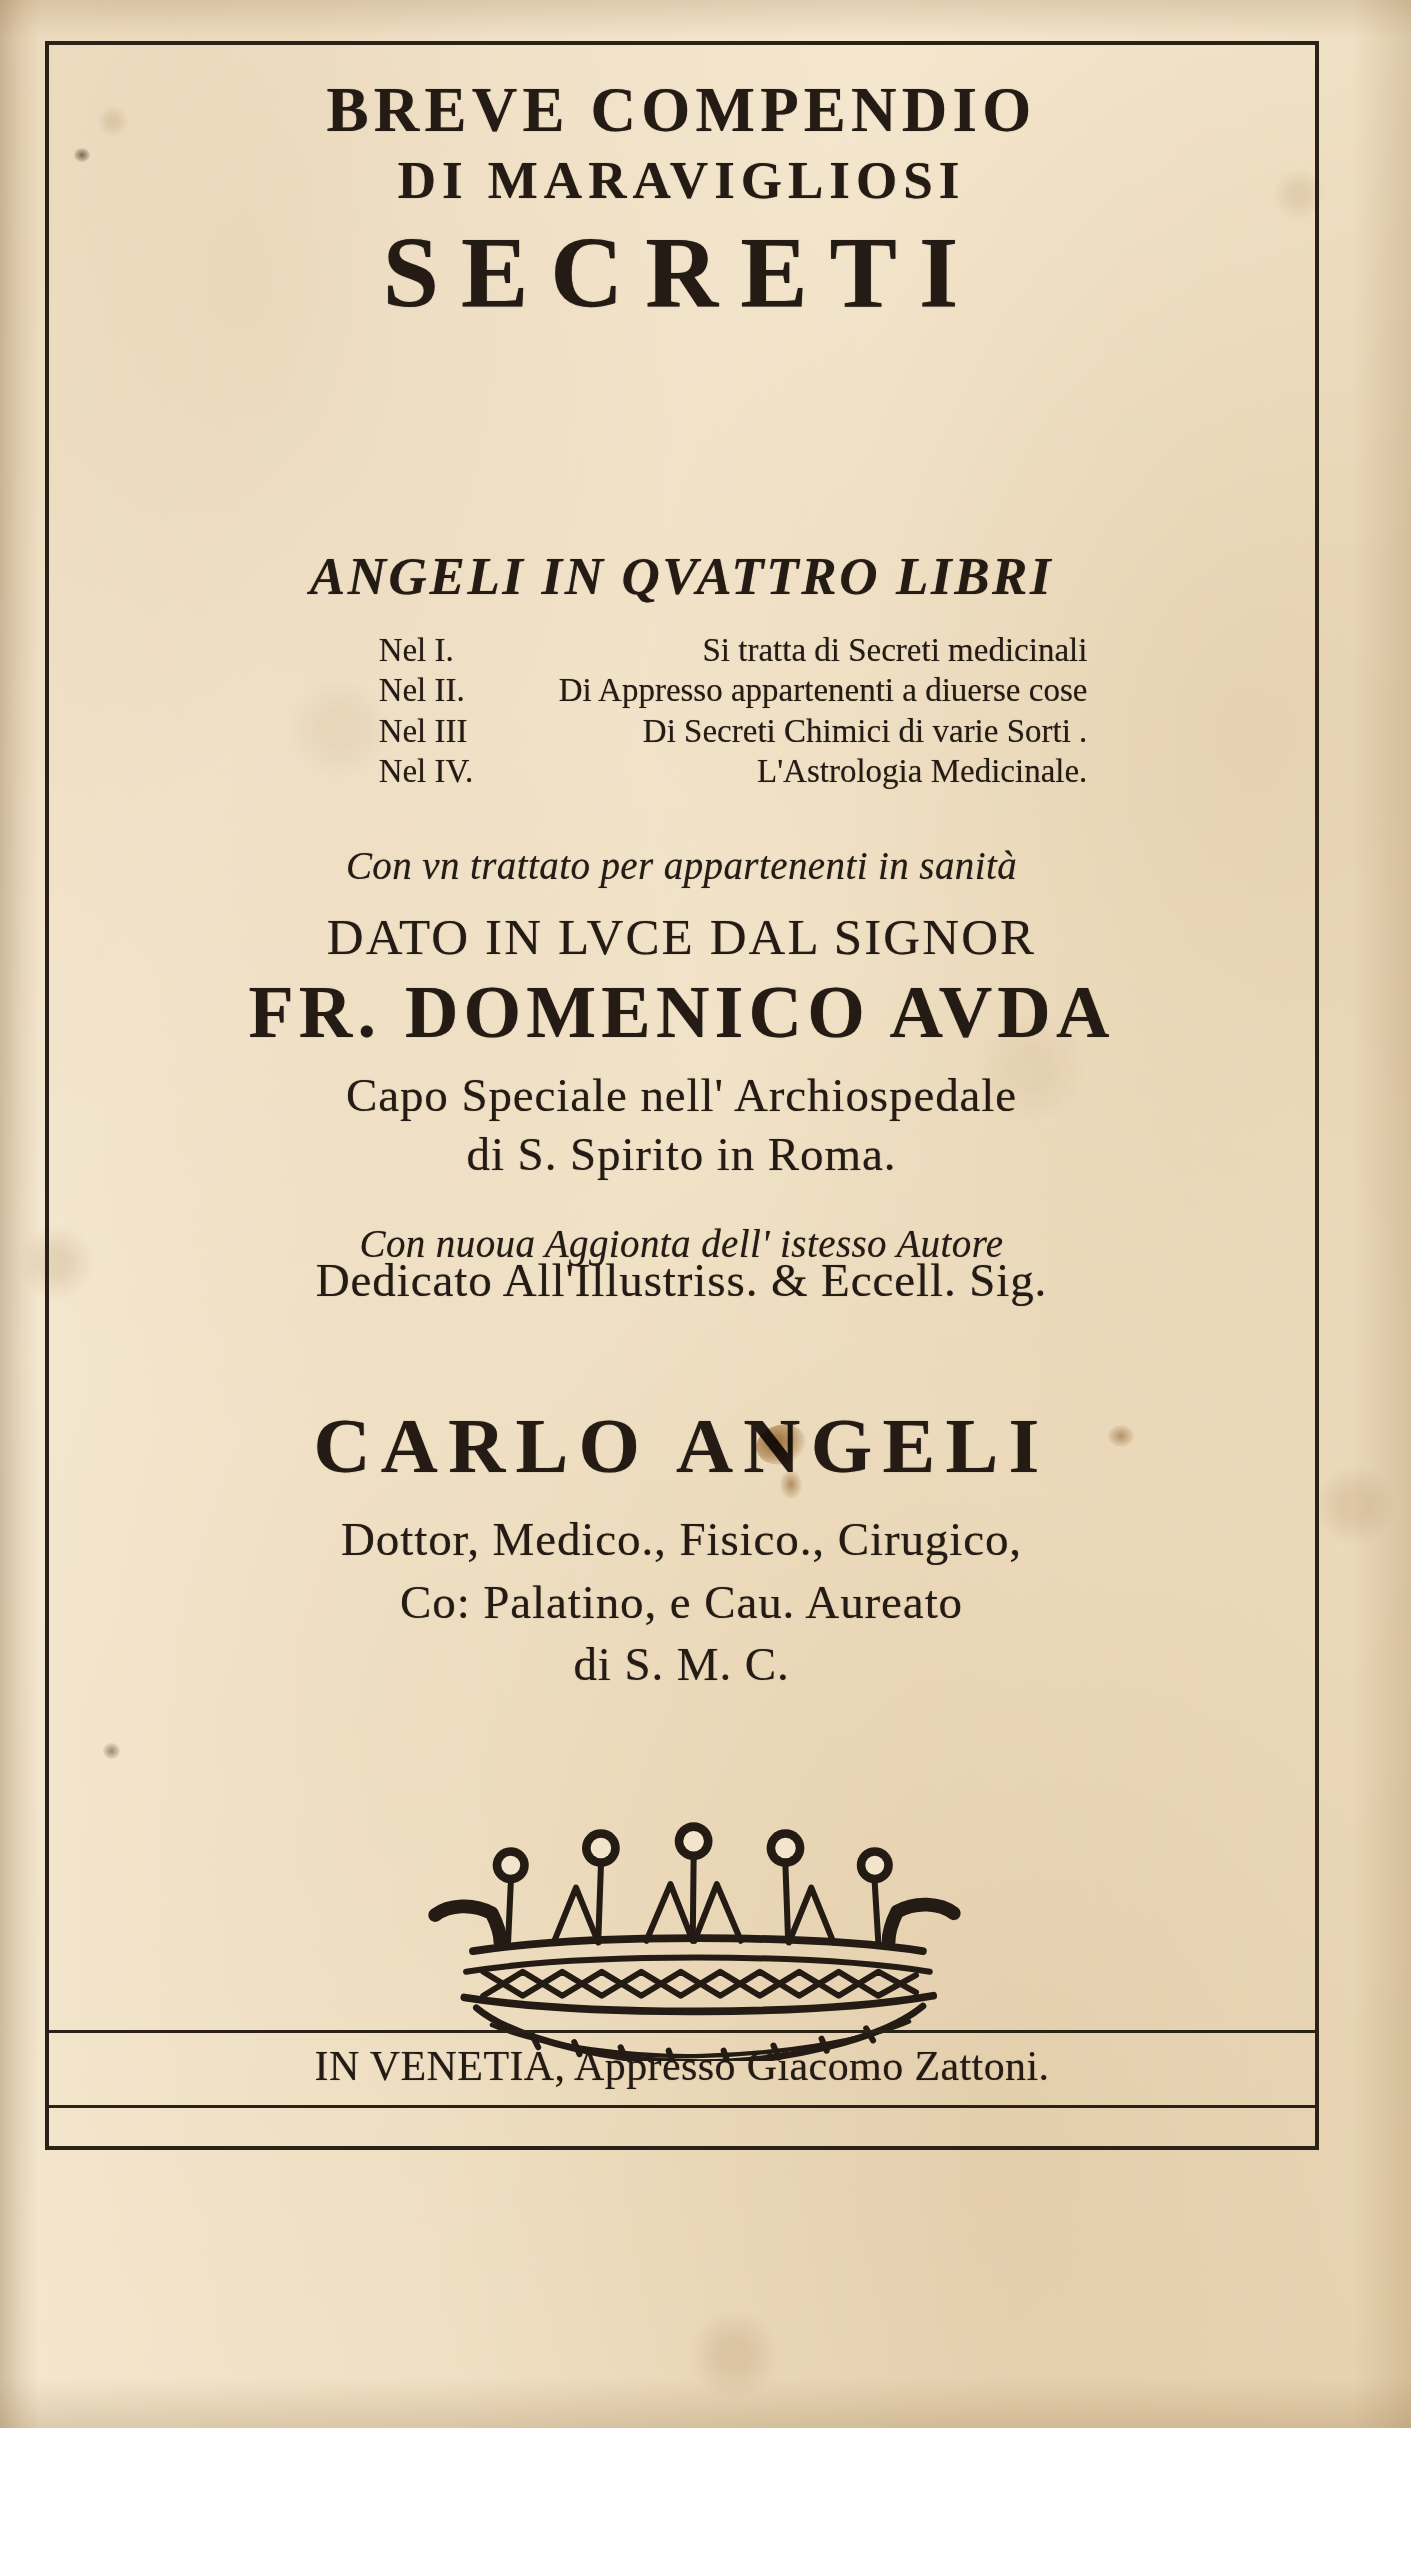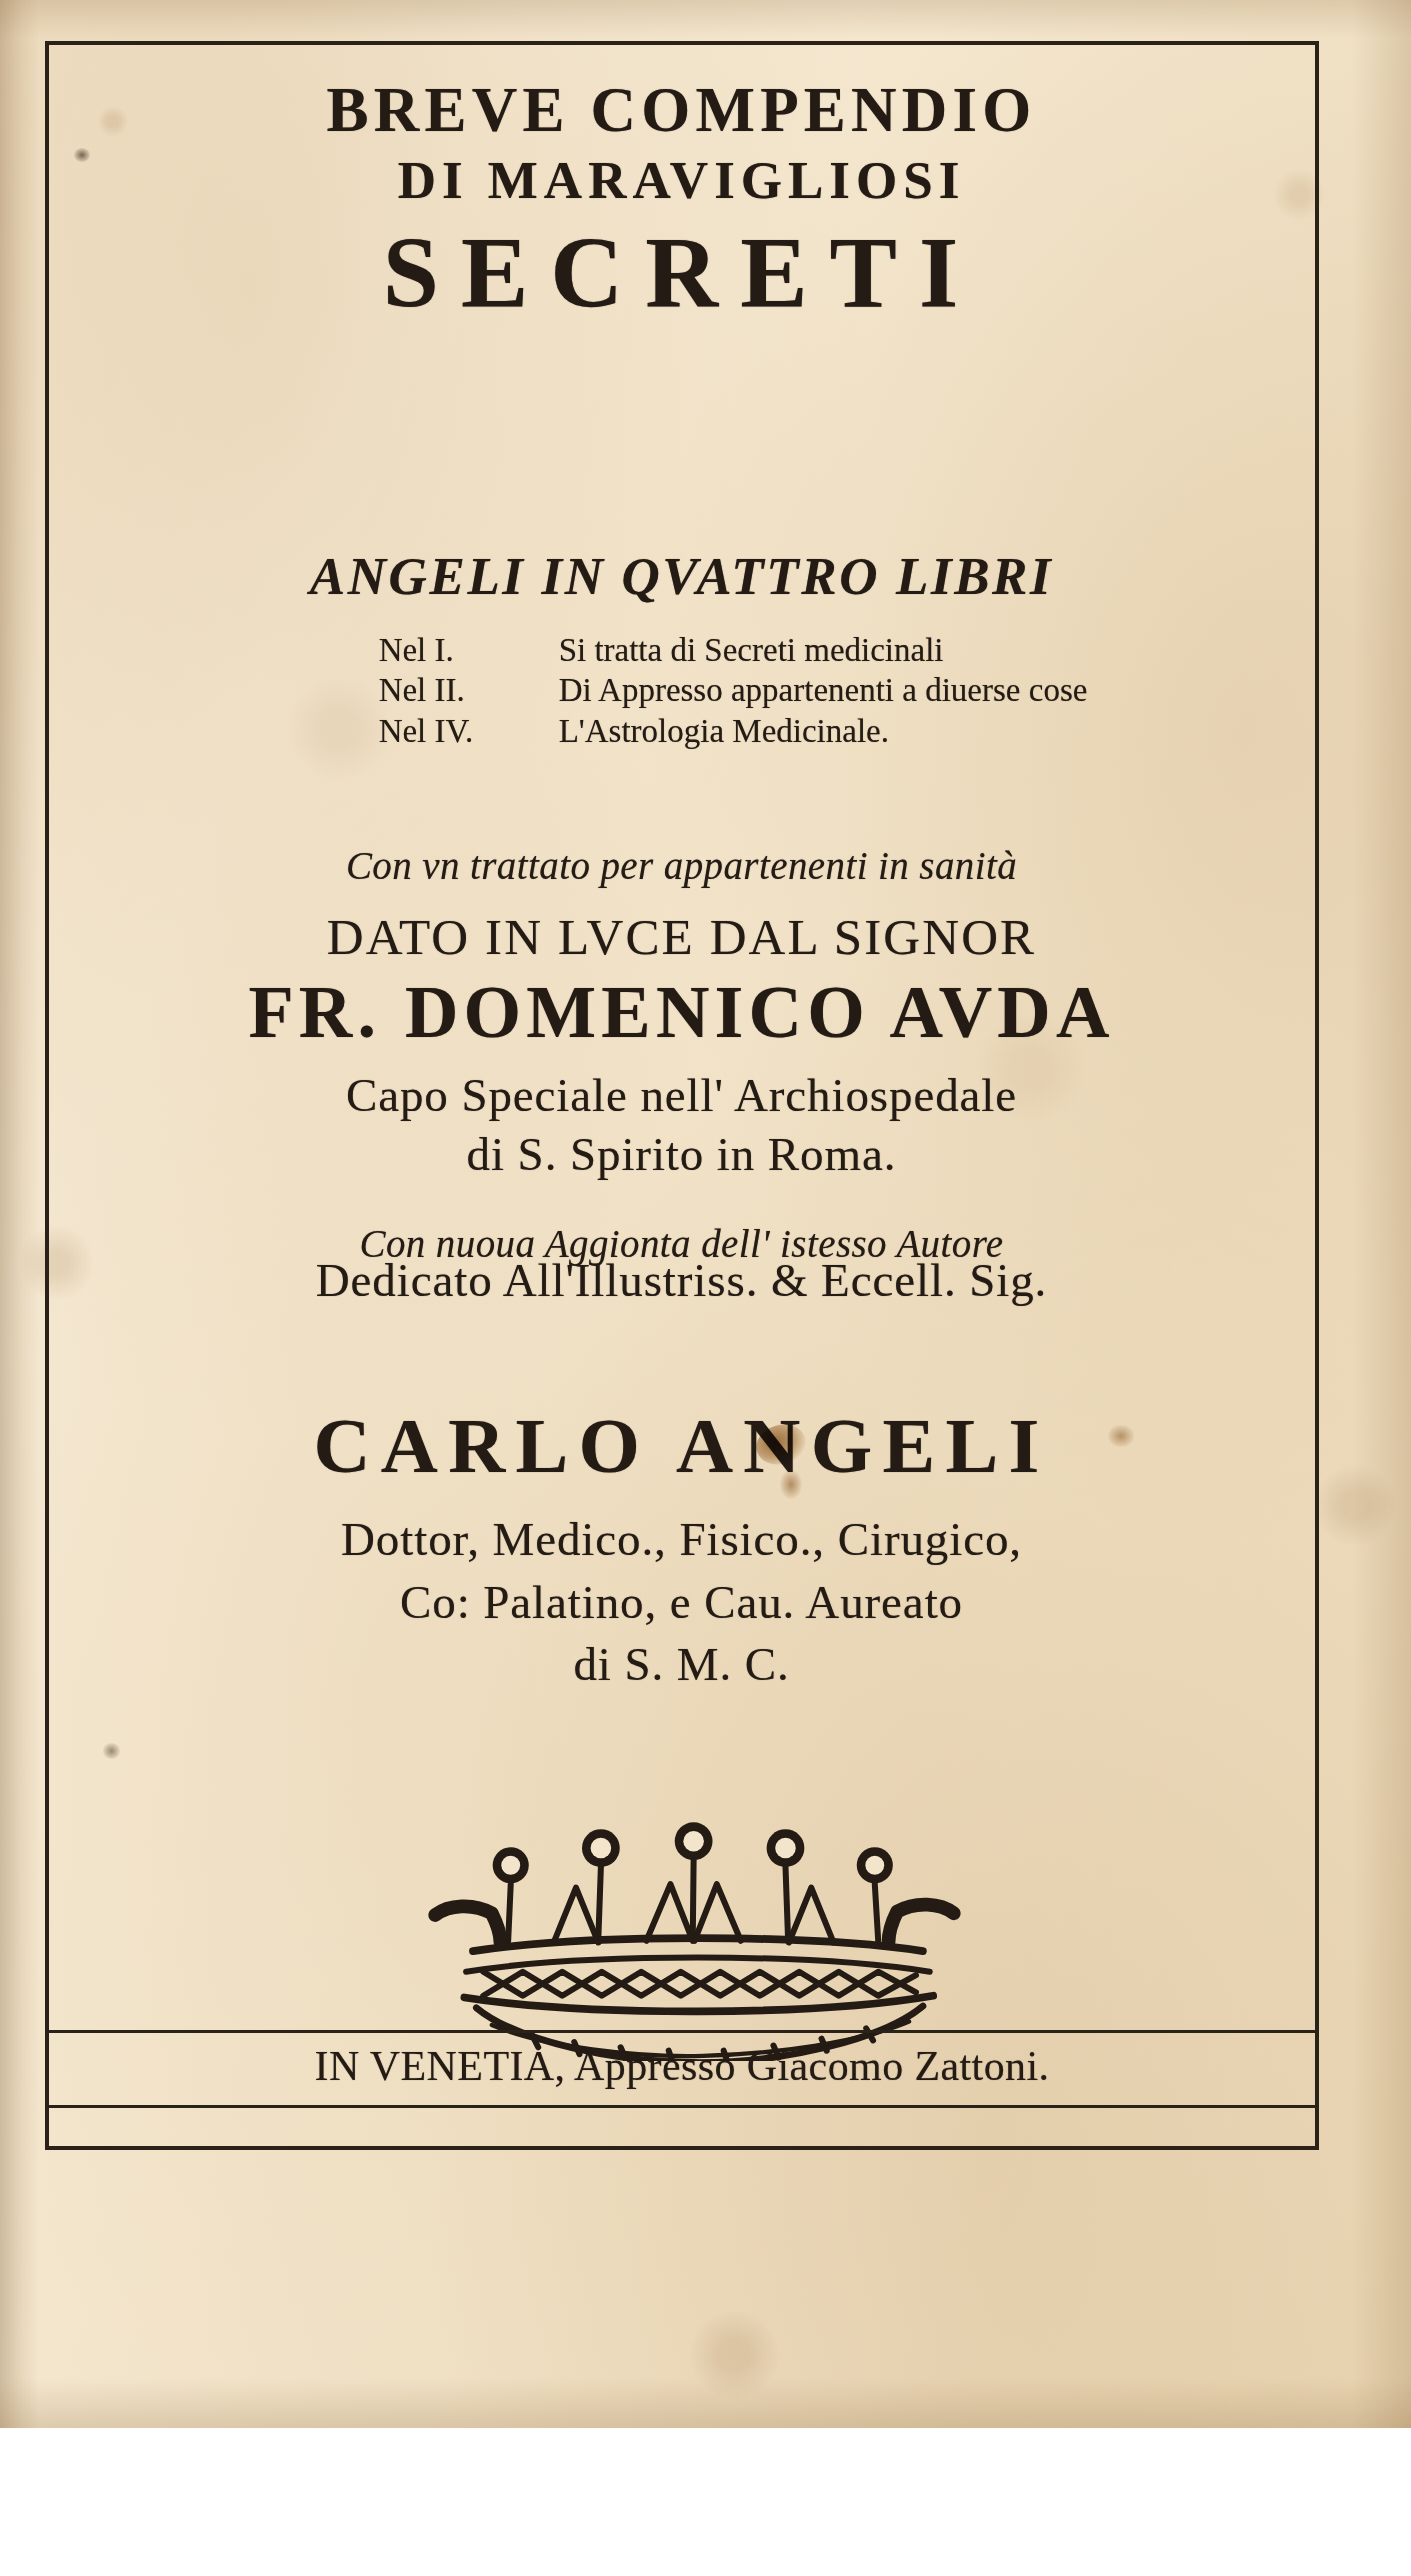--- a/index.html
+++ b/index.html
@@ -157,21 +157,21 @@
     padding: 0.9px 0 2.6px 0;
     white-space: nowrap;
     text-shadow: 0 0 0.9px rgba(35,27,20,0.5);
   }
   .contents td.num {
     width: 180px;
     text-align: left;
     padding-left: 103px;
   }
   .contents td.desc {
-    text-align: left;
+    text-align: right;
   }
   .sp14 { height: 12px; }
   .sp18 { height: 15.5px; }
 
   
   .rule {
     position: absolute;
     left: 45px;
     width: 1274px;
     height: 3.4px;
@@ -271,20 +271,24 @@
       <tbody>
           <tr>
         <td class="num">Nel I.</td>
         <td class="desc">Si tratta di Secreti medicinali</td>
       </tr>
       <tr>
         <td class="num">Nel II.</td>
         <td class="desc">Di Appresso appartenenti a diuerse cose</td>
       </tr>
       <tr>
+        <td class="num">Nel III</td>
+        <td class="desc">Di Secreti Chimici di varie Sorti .</td>
+      </tr>
+      <tr>
         <td class="num">Nel IV.</td>
         <td class="desc">L'Astrologia Medicinale.</td>
       </tr>
     </tbody>
       </table>
   </div>
 
   <div class="textblock ink" style="top: 846px;">
     <p class="tline ital-md">Con vn trattato per appartenenti in sanità</p>
   </div>

